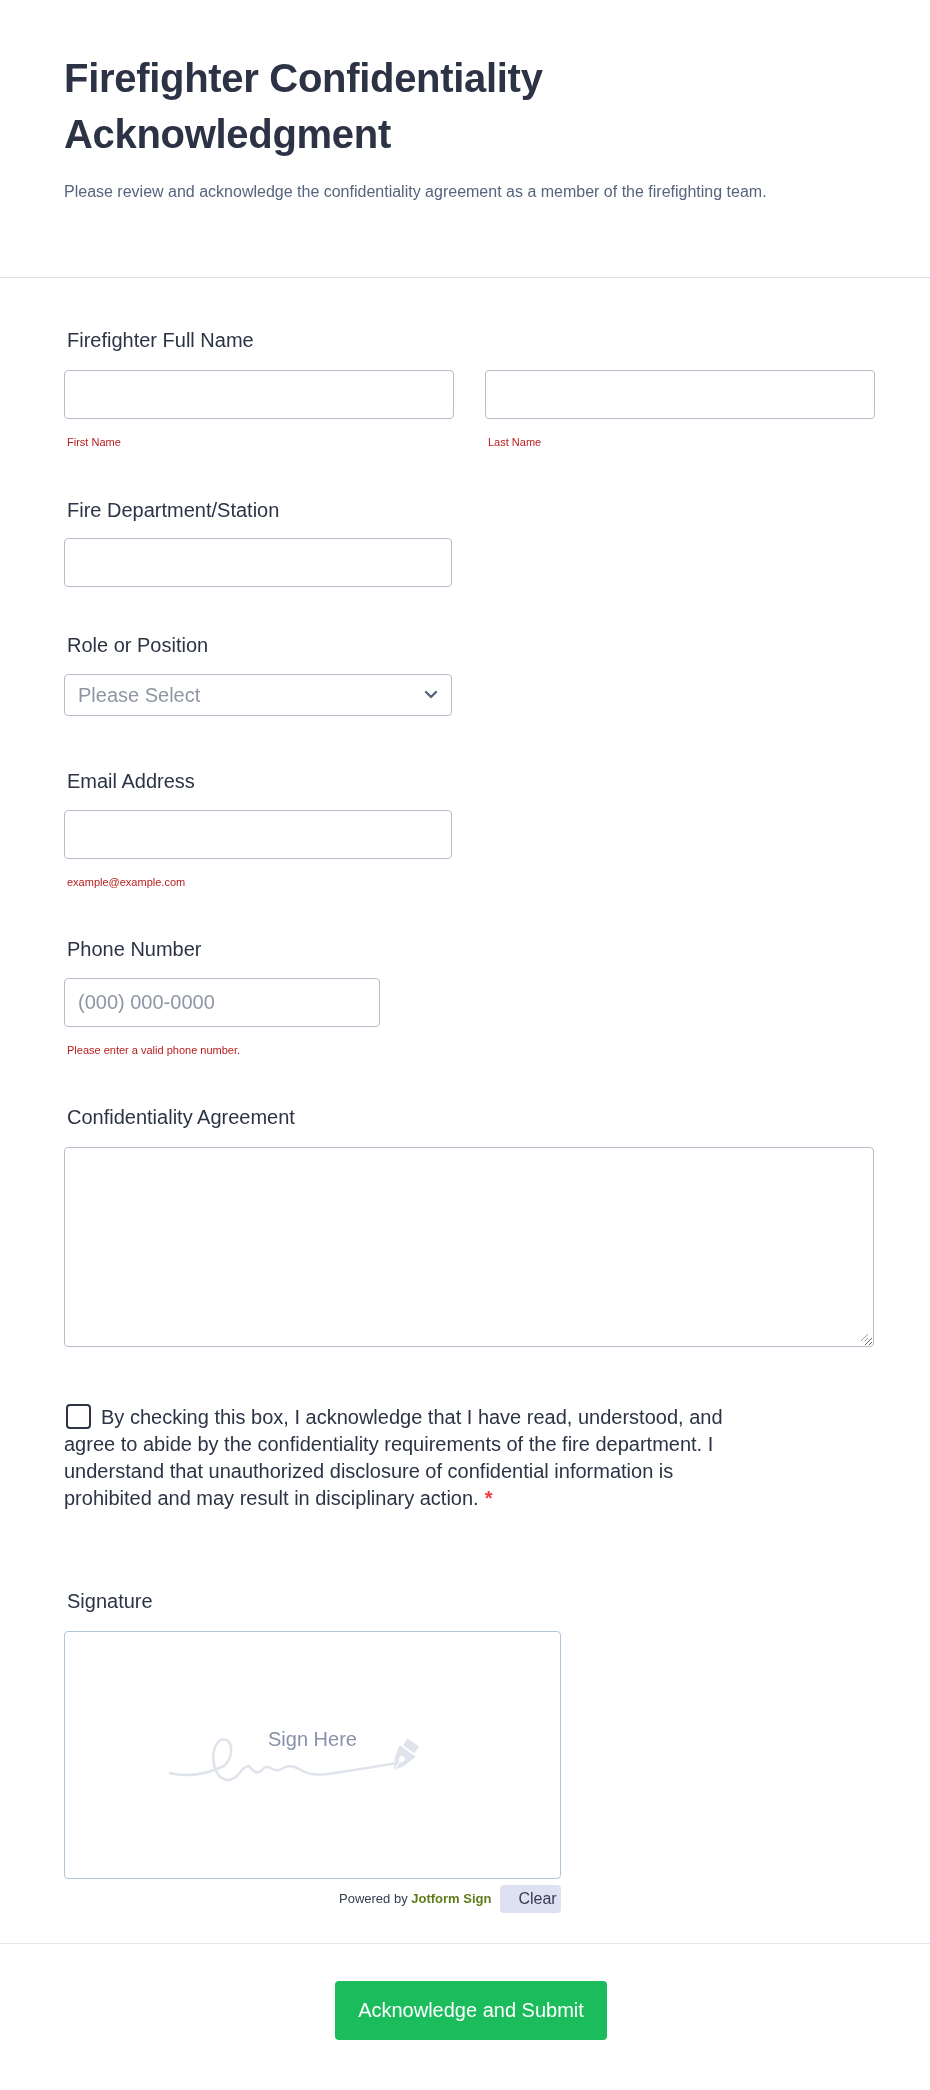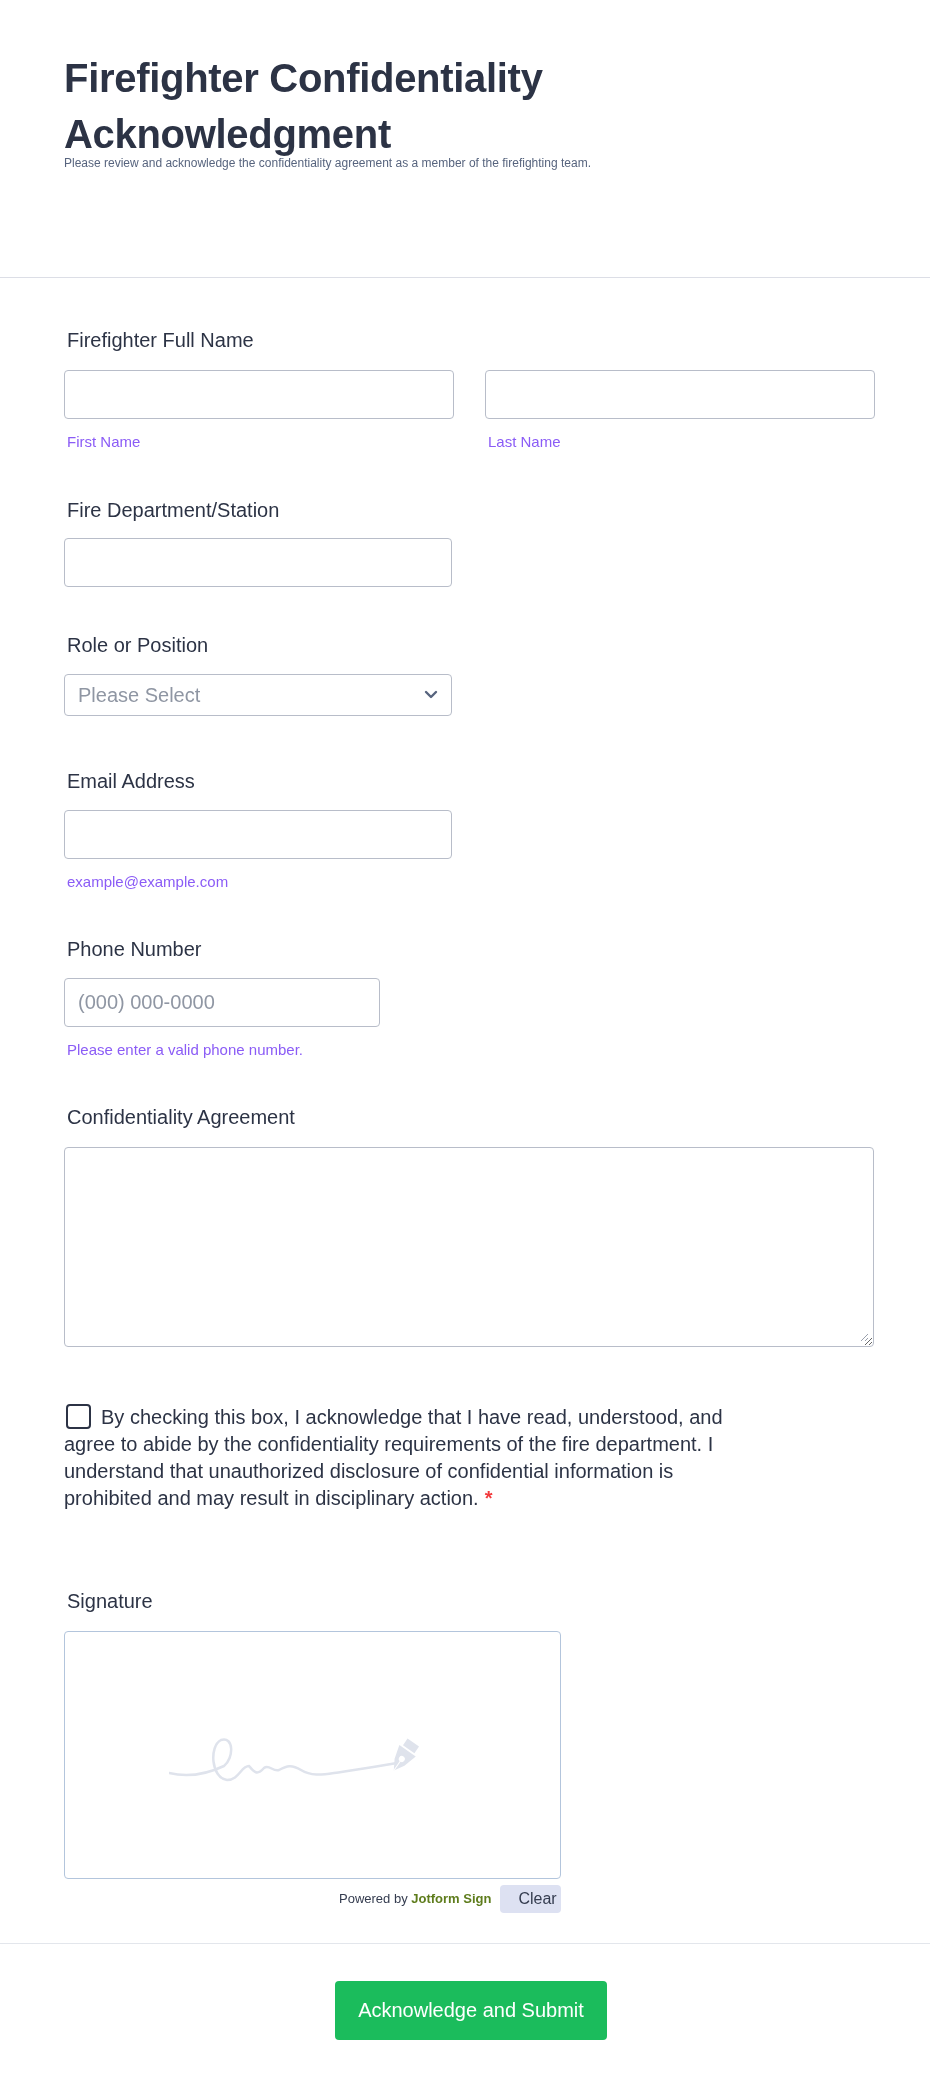--- a/index.html
+++ b/index.html
@@ -8,31 +8,31 @@
 
     .abs { position: absolute; }
 
     
     .form-title {
       left: 64px; top: 50px; width: 800px;
       font-size: 40px; font-weight: 700; line-height: 56px; color: #2c3345;
       letter-spacing: -0.3px;
     }
     .form-subtitle {
-      left: 64px; top: 148px; width: 800px;
-      font-size: 12px; line-height: 31px; color: #57647e;
+      left: 64px; top: 176px; width: 800px;
+      font-size: 16px; line-height: 31px; color: #57647e;
     }
     .divider { left: 0; width: 930px; height: 1px; background: #dcdee6; }
 
     
     .field-label {
       left: 67px; font-size: 20px; line-height: 24px; color: #2c3345; white-space: nowrap;
     }
     .sublabel {
-      font-size: 15px; line-height: 18px; color: #8b5cf6; white-space: nowrap;
+      font-size: 11px; line-height: 18px; color: #b91c1c; white-space: nowrap;
     }
 
     
     .text-input {
       height: 49px; border: 1px solid #b8bdc9; border-radius: 4px; background: #fff;
       padding: 0 13px; font-family: "Liberation Sans", "DejaVu Sans", sans-serif;
       font-size: 20px; color: #2c3345; outline: none;
     }
     .text-input::placeholder { color: #8f96a3; }
 
@@ -142,20 +142,21 @@
 <div class="abs signature-pad">
   <svg class="sign-graphic" viewBox="0 0 290 60">
     <path d="M0 45 C20 50, 40 45, 55 38 C65 30, 65 8, 52 12 C40 18, 42 50, 58 52 C70 52, 72 38, 80 38 C85 44, 88 48, 95 40 C100 36, 104 44, 110 42 C118 38, 122 36, 132 42 C142 48, 152 47, 165 45 C185 42, 200 40, 234 34" fill="none" stroke="#dfe3ec" stroke-width="2.5" stroke-linecap="round"></path>
     <g transform="translate(232,6) rotate(35)">
       <path d="M8 0 L22 0 L22 8 L8 8 Z" fill="#dfe3ec"></path>
       <path d="M5 10 L25 10 L21 24 L15 34 L9 24 Z" fill="#dfe3ec"></path>
       <circle cx="15" cy="20" r="3" fill="#ffffff"></circle>
       <line x1="15" y1="22" x2="15" y2="34" stroke="#ffffff" stroke-width="1"></line>
     </g>
   </svg>
+  <div class="sign-here">Sign Here</div>
 </div>
 <div class="abs powered-by">
   <span>Powered by</span>
   <span class="powered-brand">Jotform Sign</span>
 </div>
 <button class="abs clear-button">Clear</button>
 
 <div class="abs divider" style="top:1943px; background:#e3e6ec;"></div>
 <button class="abs submit-button">Acknowledge and Submit</button>
 

